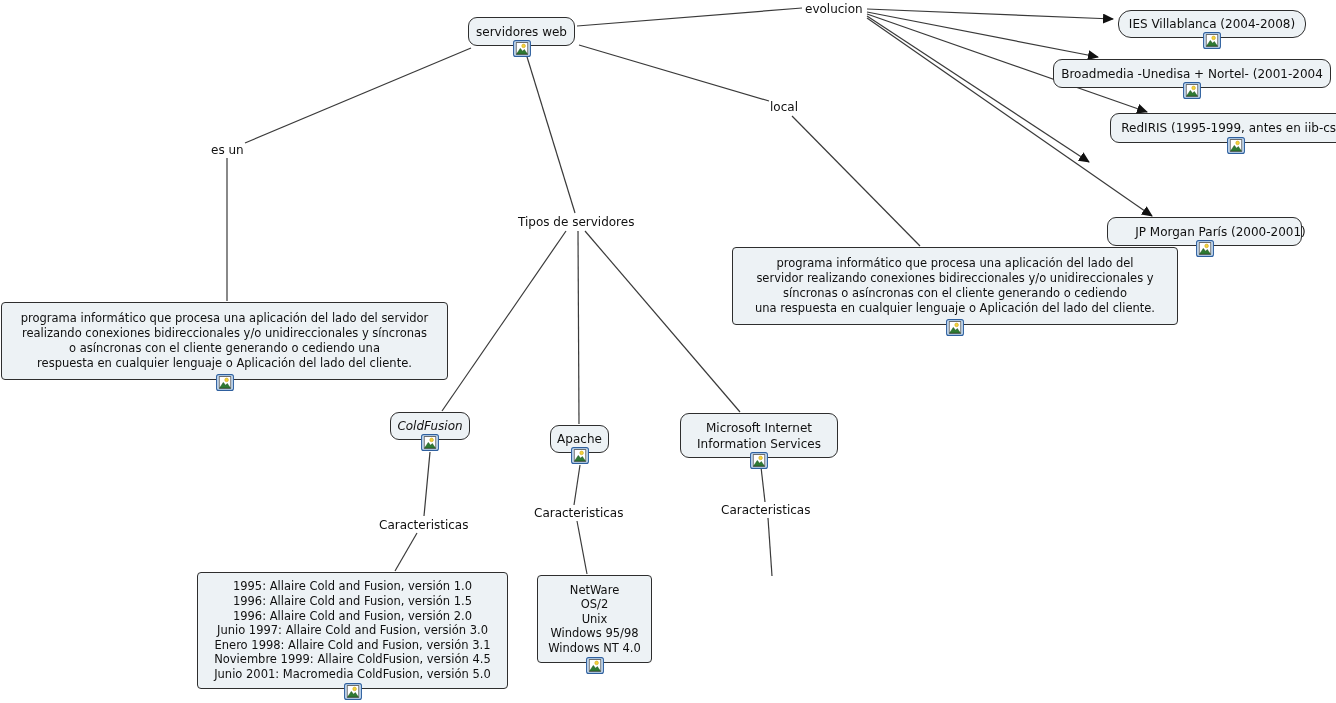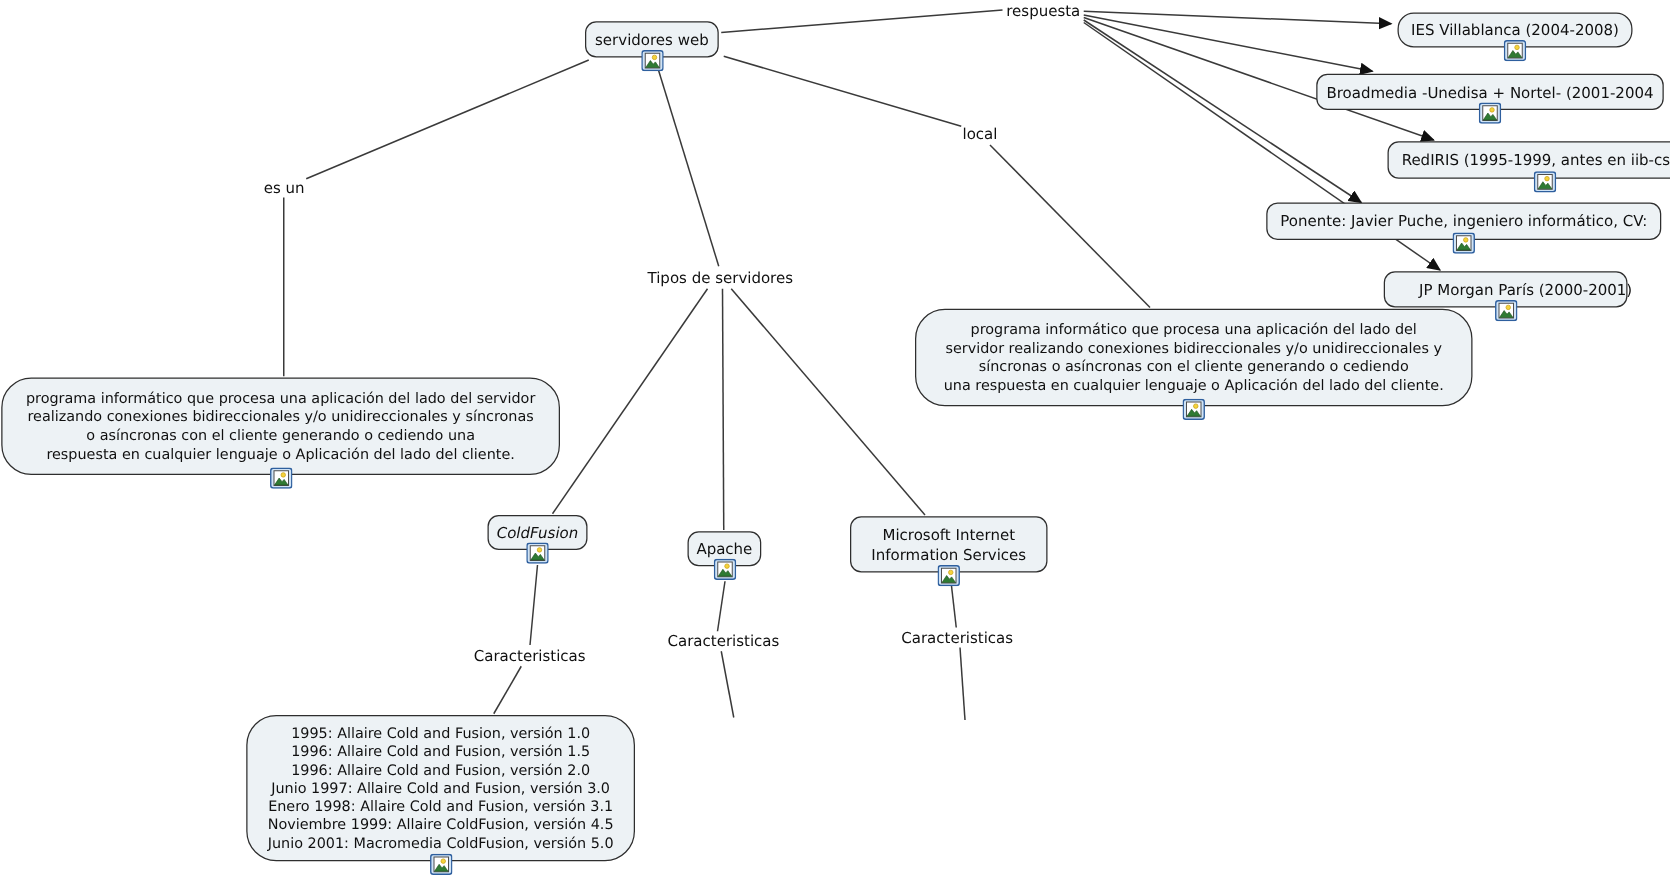--- a/index.html
+++ b/index.html
@@ -21,21 +21,21 @@
   .node{
     position:absolute;z-index:2;box-sizing:border-box;
     background:var(--node-fill);
     border:1.3px solid var(--node-border);
     border-radius:9px;
     display:flex;align-items:center;justify-content:center;
     text-align:center;white-space:pre;
     font-size:12px;line-height:16px;
     padding:2px 6px;
   }
-  .node.big{border-radius:24px;font-size:11.5px;line-height:15.2px;}
+  .node.big{border-radius:4px;font-size:11.5px;line-height:15.2px;}
   .node.lh14{line-height:14.6px;}
   .res-icon{
     position:absolute;z-index:3;left:50%;bottom:-12px;
     transform:translateX(-50%);
     width:18px;height:17px;display:block;
   }
   .label{
     position:absolute;z-index:1;white-space:pre;
     font-size:12px;line-height:14px;
   }
@@ -66,21 +66,21 @@
       <line x1="577" y1="26" x2="802" y2="8" class="edge"></line>
       <line x1="579" y1="45" x2="769" y2="101" class="edge"></line>
       <line x1="792" y1="116" x2="920" y2="246" class="edge"></line>
       <line x1="867" y1="9" x2="1113" y2="19" class="edge" marker-end="url(#arrowhead)"></line>
       <line x1="867" y1="12" x2="1098" y2="57" class="edge" marker-end="url(#arrowhead)"></line>
       <line x1="867" y1="14" x2="1147" y2="112" class="edge" marker-end="url(#arrowhead)"></line>
       <line x1="867" y1="16" x2="1089" y2="162" class="edge" marker-end="url(#arrowhead)"></line>
       <line x1="867" y1="18" x2="1152" y2="216" class="edge" marker-end="url(#arrowhead)"></line>
     </svg>
 
-  <span class="label" style="left:805px;top:2px;">respuesta</span>
+  <span class="label" style="left:805px;top:2px;">evolucion</span>
   <span class="label" style="left:770px;top:100px;">local</span>
   <span class="label" style="left:211px;top:143px;">es un</span>
   <span class="label" style="left:518px;top:215px;">Tipos de servidores</span>
   <span class="label" style="left:379px;top:518px;">Caracteristicas</span>
   <span class="label" style="left:534px;top:506px;">Caracteristicas</span>
   <span class="label" style="left:721px;top:503px;">Caracteristicas</span>
 
   <div class="node" style="left:468px;top:17px;width:107px;height:29px;">
     <span>servidores web</span>
     <span class="res-icon"><svg width="18" height="17" viewBox="0 0 18 17" xmlns="http://www.w3.org/2000/svg">
@@ -114,29 +114,20 @@
   <div class="node" style="left:1110px;top:113px;width:252px;height:30px;">
     <span>RedIRIS (1995-1999, antes en iib-csic)</span>
     <span class="res-icon"><svg width="18" height="17" viewBox="0 0 18 17" xmlns="http://www.w3.org/2000/svg">
           <rect x="0.6" y="0.6" width="16.8" height="15.8" rx="2" fill="var(--icon-bg)" stroke="var(--icon-frame)" stroke-width="1.1"></rect>
           <rect x="3.2" y="2.6" width="11.6" height="11.8" fill="#ffffff" stroke="#4d4d4d" stroke-width="0.8"></rect>
           <circle cx="10.6" cy="5.9" r="1.8" fill="#f5d33c" stroke="#c9a21b" stroke-width="0.6"></circle>
           <path d="M3.6 14 L7.3 8.4 L9.6 11.3 L11.3 9.5 L14.4 14 Z" fill="#2f7a33" stroke="#1d4f1f" stroke-width="0.5"></path>
         </svg></span>
   </div>
 
-  <div class="node" style="left:1013px;top:162px;width:316px;height:30px;">
-    <span>Ponente: Javier Puche, ingeniero informático, CV:</span>
-    <span class="res-icon"><svg width="18" height="17" viewBox="0 0 18 17" xmlns="http://www.w3.org/2000/svg">
-          <rect x="0.6" y="0.6" width="16.8" height="15.8" rx="2" fill="var(--icon-bg)" stroke="var(--icon-frame)" stroke-width="1.1"></rect>
-          <rect x="3.2" y="2.6" width="11.6" height="11.8" fill="#ffffff" stroke="#4d4d4d" stroke-width="0.8"></rect>
-          <circle cx="10.6" cy="5.9" r="1.8" fill="#f5d33c" stroke="#c9a21b" stroke-width="0.6"></circle>
-          <path d="M3.6 14 L7.3 8.4 L9.6 11.3 L11.3 9.5 L14.4 14 Z" fill="#2f7a33" stroke="#1d4f1f" stroke-width="0.5"></path>
-        </svg></span>
-  </div>
 
   <div class="node" style="left:1107px;top:217px;width:195px;height:29px;padding-left:38px;">
     <span>JP Morgan París (2000-2001)</span>
     <span class="res-icon"><svg width="18" height="17" viewBox="0 0 18 17" xmlns="http://www.w3.org/2000/svg">
           <rect x="0.6" y="0.6" width="16.8" height="15.8" rx="2" fill="var(--icon-bg)" stroke="var(--icon-frame)" stroke-width="1.1"></rect>
           <rect x="3.2" y="2.6" width="11.6" height="11.8" fill="#ffffff" stroke="#4d4d4d" stroke-width="0.8"></rect>
           <circle cx="10.6" cy="5.9" r="1.8" fill="#f5d33c" stroke="#c9a21b" stroke-width="0.6"></circle>
           <path d="M3.6 14 L7.3 8.4 L9.6 11.3 L11.3 9.5 L14.4 14 Z" fill="#2f7a33" stroke="#1d4f1f" stroke-width="0.5"></path>
         </svg></span>
   </div>
@@ -207,15 +198,28 @@
 Noviembre 1999: Allaire ColdFusion, versión 4.5
 Junio 2001: Macromedia ColdFusion, versión 5.0</span>
     <span class="res-icon"><svg width="18" height="17" viewBox="0 0 18 17" xmlns="http://www.w3.org/2000/svg">
           <rect x="0.6" y="0.6" width="16.8" height="15.8" rx="2" fill="var(--icon-bg)" stroke="var(--icon-frame)" stroke-width="1.1"></rect>
           <rect x="3.2" y="2.6" width="11.6" height="11.8" fill="#ffffff" stroke="#4d4d4d" stroke-width="0.8"></rect>
           <circle cx="10.6" cy="5.9" r="1.8" fill="#f5d33c" stroke="#c9a21b" stroke-width="0.6"></circle>
           <path d="M3.6 14 L7.3 8.4 L9.6 11.3 L11.3 9.5 L14.4 14 Z" fill="#2f7a33" stroke="#1d4f1f" stroke-width="0.5"></path>
         </svg></span>
   </div>
 
+  <div class="node big lh14" style="left:537px;top:575px;width:115px;height:88px;">
+    <span>NetWare
+OS/2
+Unix
+Windows 95/98
+Windows NT 4.0</span>
+    <span class="res-icon"><svg width="18" height="17" viewBox="0 0 18 17" xmlns="http://www.w3.org/2000/svg">
+          <rect x="0.6" y="0.6" width="16.8" height="15.8" rx="2" fill="var(--icon-bg)" stroke="var(--icon-frame)" stroke-width="1.1"></rect>
+          <rect x="3.2" y="2.6" width="11.6" height="11.8" fill="#ffffff" stroke="#4d4d4d" stroke-width="0.8"></rect>
+          <circle cx="10.6" cy="5.9" r="1.8" fill="#f5d33c" stroke="#c9a21b" stroke-width="0.6"></circle>
+          <path d="M3.6 14 L7.3 8.4 L9.6 11.3 L11.3 9.5 L14.4 14 Z" fill="#2f7a33" stroke="#1d4f1f" stroke-width="0.5"></path>
+        </svg></span>
+  </div>
 
 
 </div>
 
 </body></html>

